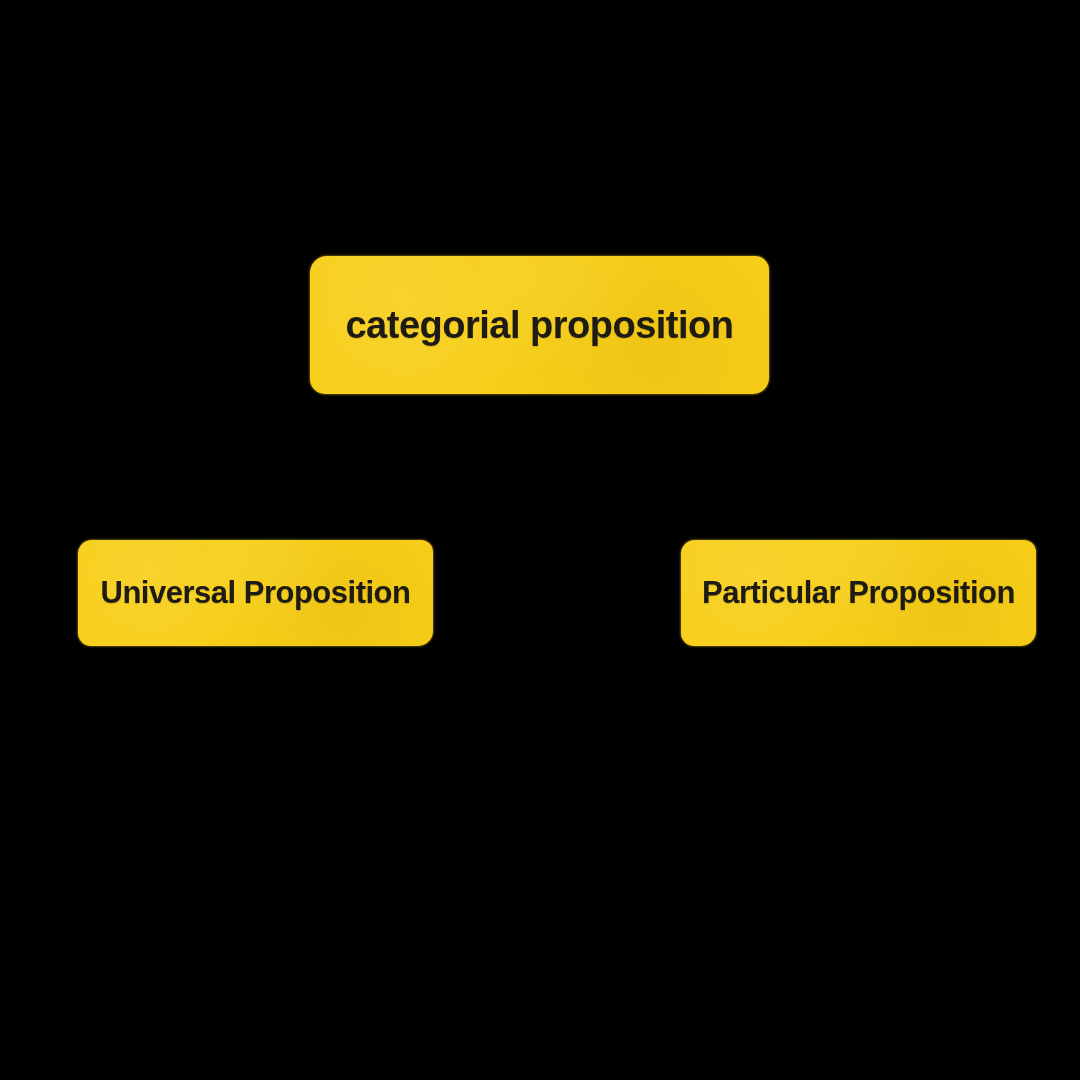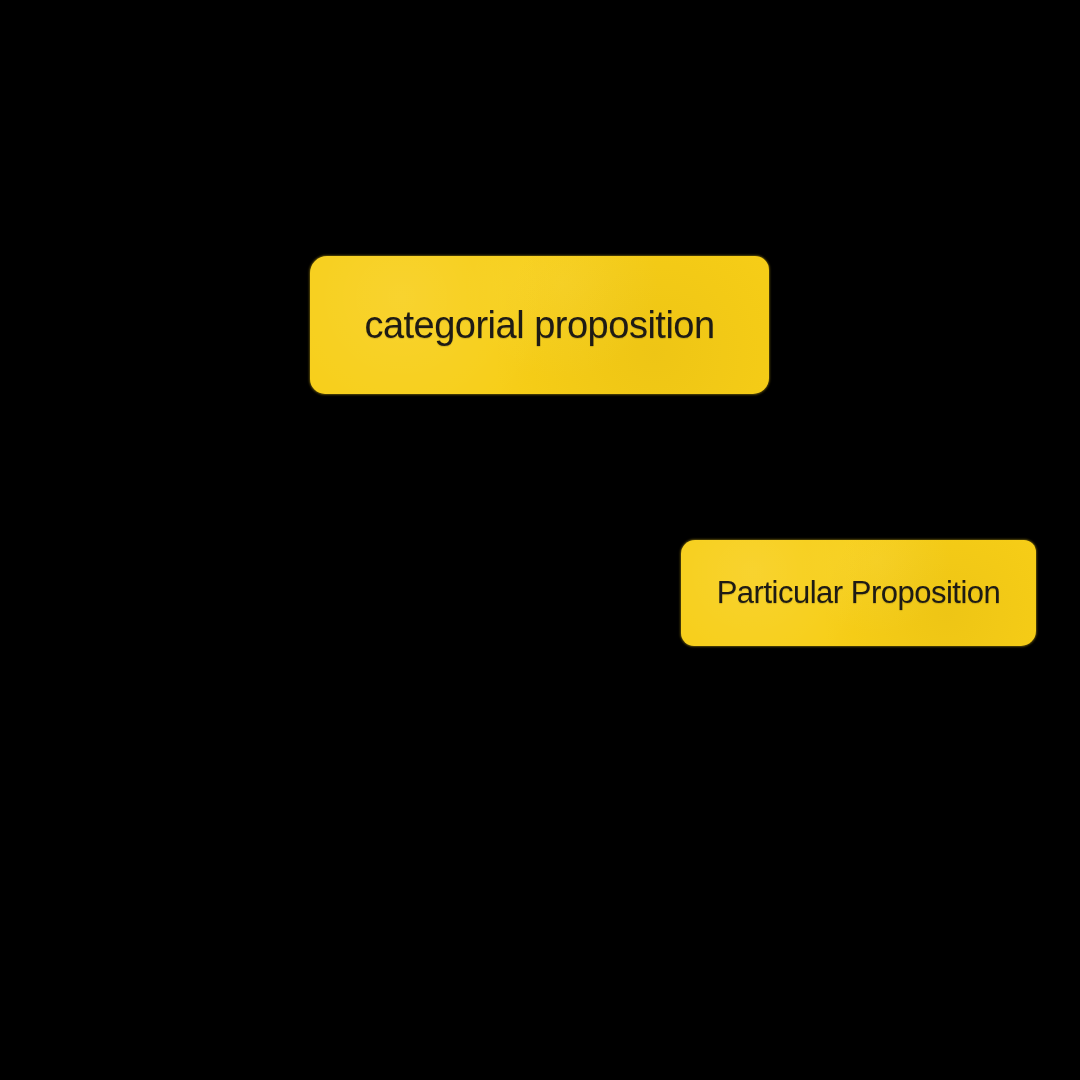--- a/index.html
+++ b/index.html
@@ -21,21 +21,21 @@
     
     background-image:
       radial-gradient(circle at 20% 30%, rgba(255,255,255,0.10) 0, rgba(255,255,255,0) 40%),
       radial-gradient(circle at 75% 70%, rgba(160,120,0,0.10) 0, rgba(160,120,0,0) 45%),
       radial-gradient(circle at 55% 20%, rgba(255,240,150,0.12) 0, rgba(255,240,150,0) 35%);
     color: #1E1B15;
     display: flex;
     align-items: center;
     justify-content: center;
     text-align: center;
-    font-weight: normal;
+    font-weight: bold;
     box-shadow: 0 0 2px 1px rgba(247,206,23,0.35);
   }
   .node-root {
     left: 310px;
     top: 256px;
     width: 459px;
     height: 138px;
     border-radius: 17px 14px 16px 15px;
     font-size: 38px;
     letter-spacing: -0.5px;
@@ -61,18 +61,21 @@
 </style>
 </head>
 <body>
 
 <div class="canvas">
 
   <div class="node node-root">
     <span class="node-label">categorial proposition</span>
   </div>
 
+  <div class="node node-child node-universal">
+    <span class="node-label">Universal Proposition</span>
+  </div>
 
   <div class="node node-child node-particular">
     <span class="node-label">Particular Proposition</span>
   </div>
 
 </div>
 
 </body></html>

